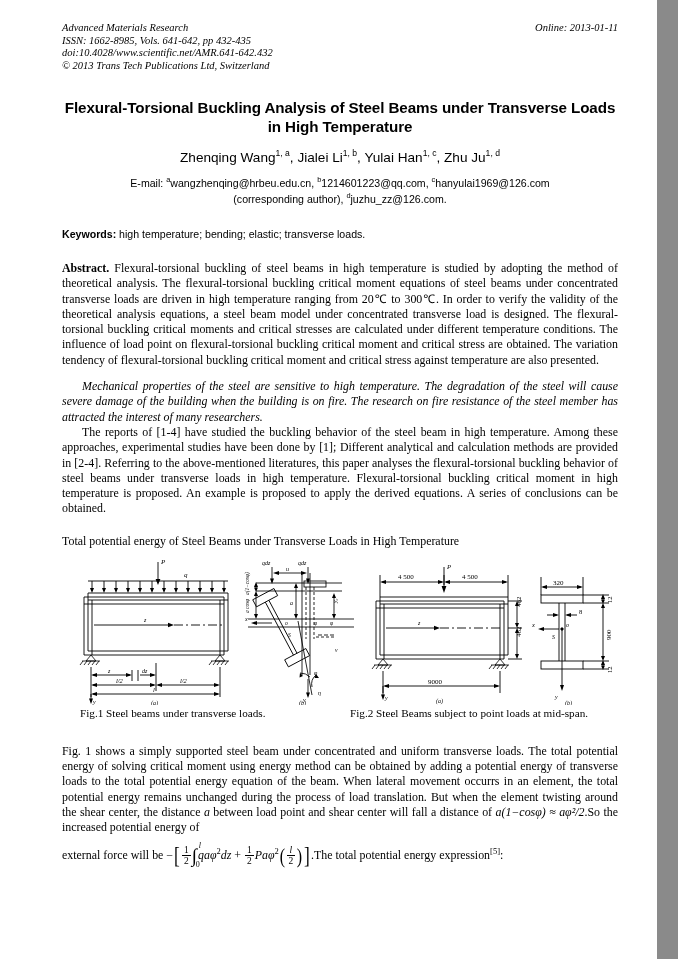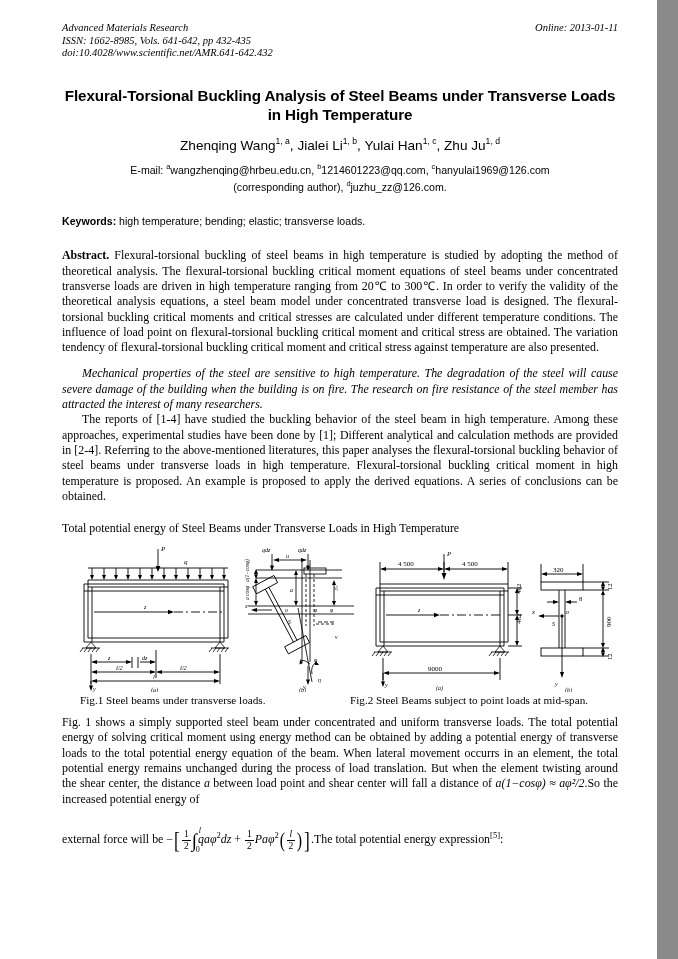--- a/index.html
+++ b/index.html
@@ -141,32 +141,32 @@
     font-size: 11.2px;
   }
   .figcap-l { position: absolute; left: 18px; top: 0; }
   .figcap-r { position: absolute; left: 288px; top: 0; }
 
   svg { display: block; }
   .fig-svg { position: absolute; top: 0; }
 
   
   .postfig {
-    margin-top: 5px;
+    margin-top: 21px;
   }
 
   
   .mi { font-family: "Liberation Serif", serif; font-style: italic; }
   .mn { font-family: "Liberation Serif", serif; font-style: normal; }
   .sup { font-size: 0.72em; vertical-align: super; }
   .formula-line {
     font-family: "Liberation Serif", serif;
     font-size: 11.9px;
     line-height: 30px;
-    margin-top: 13px;
+    margin-top: 0;
     white-space: nowrap;
   }
   .frac {
     display: inline-block;
     vertical-align: middle;
     text-align: center;
     font-size: 9.5px;
     line-height: 1.08;
     margin: 0 1px;
   }
@@ -205,20 +205,21 @@
 </head>
 <body>
 
 <div class="page">
   <div class="content">
 
     <div class="jhead">
       <div class="line">Advanced Materials Research</div>
       <div class="line">ISSN: 1662-8985, Vols. 641-642, pp 432-435</div>
       <div class="line">doi:10.4028/www.scientific.net/AMR.641-642.432</div>
+      <div class="line">© 2013 Trans Tech Publications Ltd, Switzerland</div>
       <div class="online">Online: 2013-01-11</div>
     </div>
 
     <div class="title">Flexural-Torsional Buckling Analysis of Steel Beams under Transverse Loads in High Temperature</div>
 
     <div class="authors">
       <span>Zhenqing Wang</span><sup>1, a</sup><span>, </span><span>Jialei Li</span><sup>1, b</sup><span>, </span><span>Yulai Han</span><sup>1, c</sup><span>, </span><span>Zhu Ju</span><sup>1, d</sup>
     </div>
 
 

